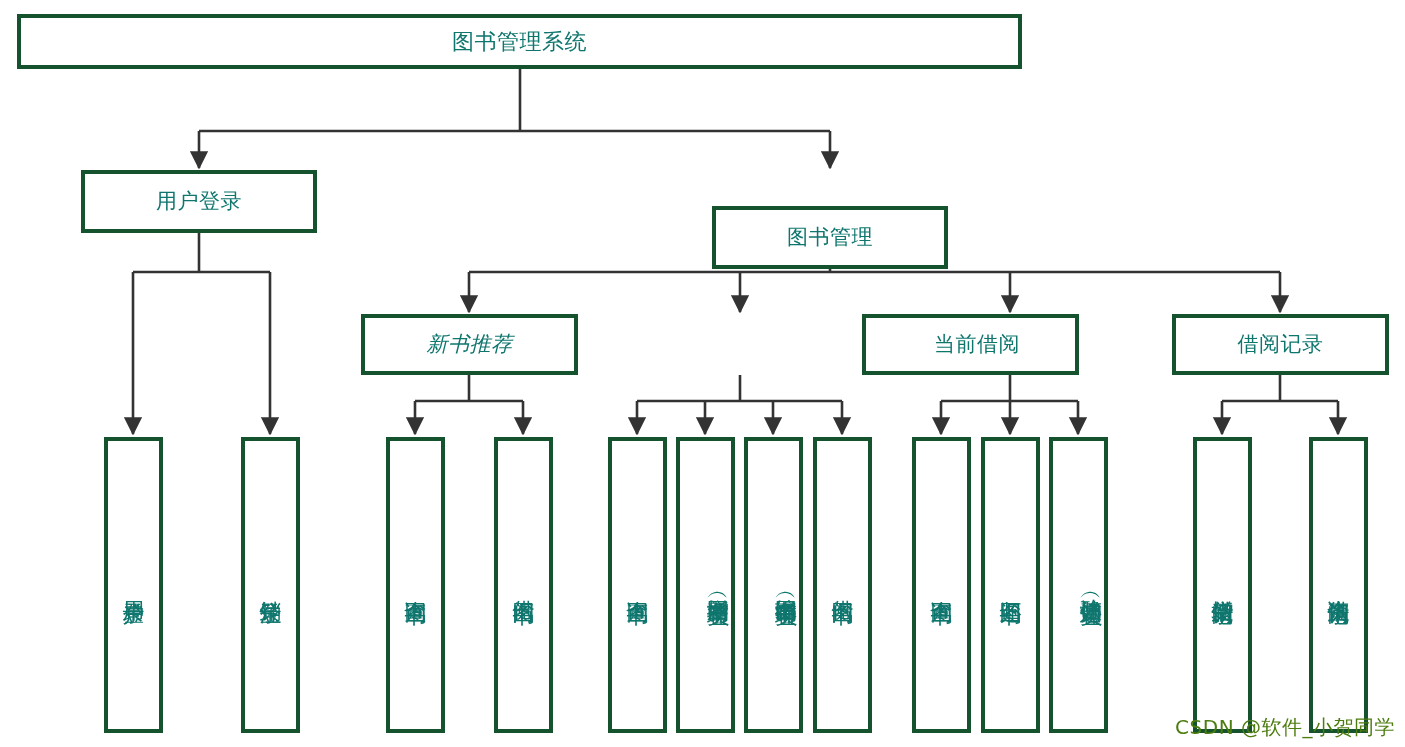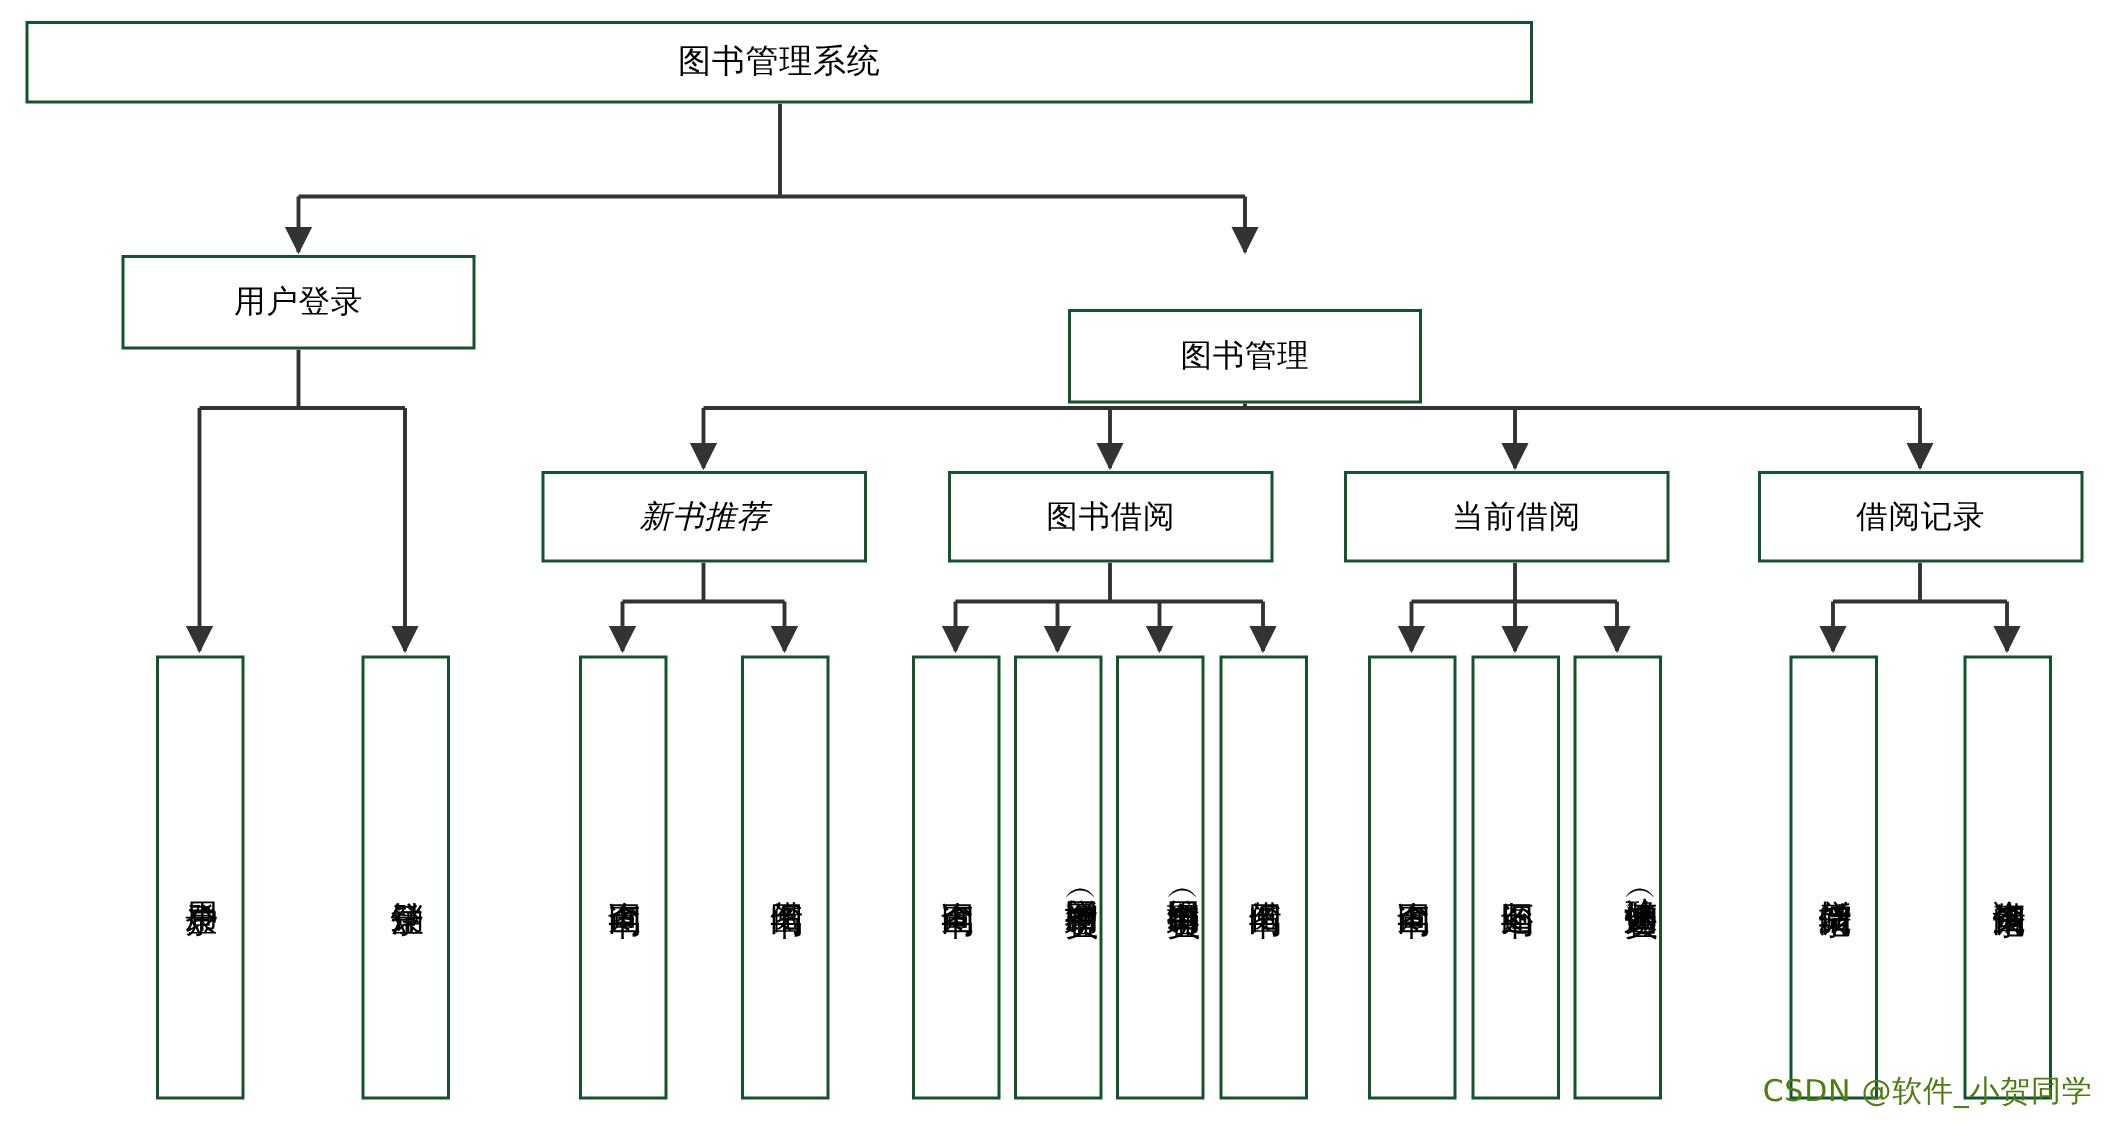--- a/index.html
+++ b/index.html
@@ -21,26 +21,26 @@
     position: absolute;
     left: 0;
     top: 0;
     width: 1405px;
     height: 747px;
     pointer-events: none;
   }
   .node {
     position: absolute;
     box-sizing: border-box;
-    border: 2px solid #14532d;
+    border: 4px solid #14532d;
     background: #ffffff;
     display: flex;
     align-items: center;
     justify-content: center;
-    color: #000000;
+    color: #0f766e;
     line-height: 1.18;
   }
   .node.horiz {
     font-size: 21px;
     letter-spacing: 0.5px;
     white-space: nowrap;
   }
   .node.vert {
     writing-mode: vertical-rl;
     text-orientation: upright;
@@ -128,24 +128,21 @@
   <div class="node horiz" style="left:81px; top:170px; width:236px; height:63px;">
     <span>用户登录</span>
   </div>
   <div class="node horiz" style="left:712px; top:170px; width:236px; height:63px;margin-top:36px;">
     <span>图书管理</span>
   </div>
 
   <div class="node horiz" style="left:361px; top:314px; width:217px; height:61px;font-style:italic;">
     <span>新书推荐</span>
   </div>
-  <div class="node horiz" style="left:632px; top:314px; width:217px; height:61px;">
-    <span>图书借阅</span>
-  </div>
-  <div class="node horiz" style="left:896px; top:314px; width:217px; height:61px;padding-left:13px;">
+  <div class="node horiz" style="left:862px; top:314px; width:217px; height:61px;padding-left:13px;">
     <span>当前借阅</span>
   </div>
   <div class="node horiz" style="left:1172px; top:314px; width:217px; height:61px;text-align:center;">
     <span>借阅记录</span>
   </div>
 
   <div class="node vert mid" style="left:104px; top:437px; width:59px; height:296px;">
     <span>用户登录</span>
   </div>
   <div class="node vert mid" style="left:241px; top:437px; width:59px; height:296px;">

